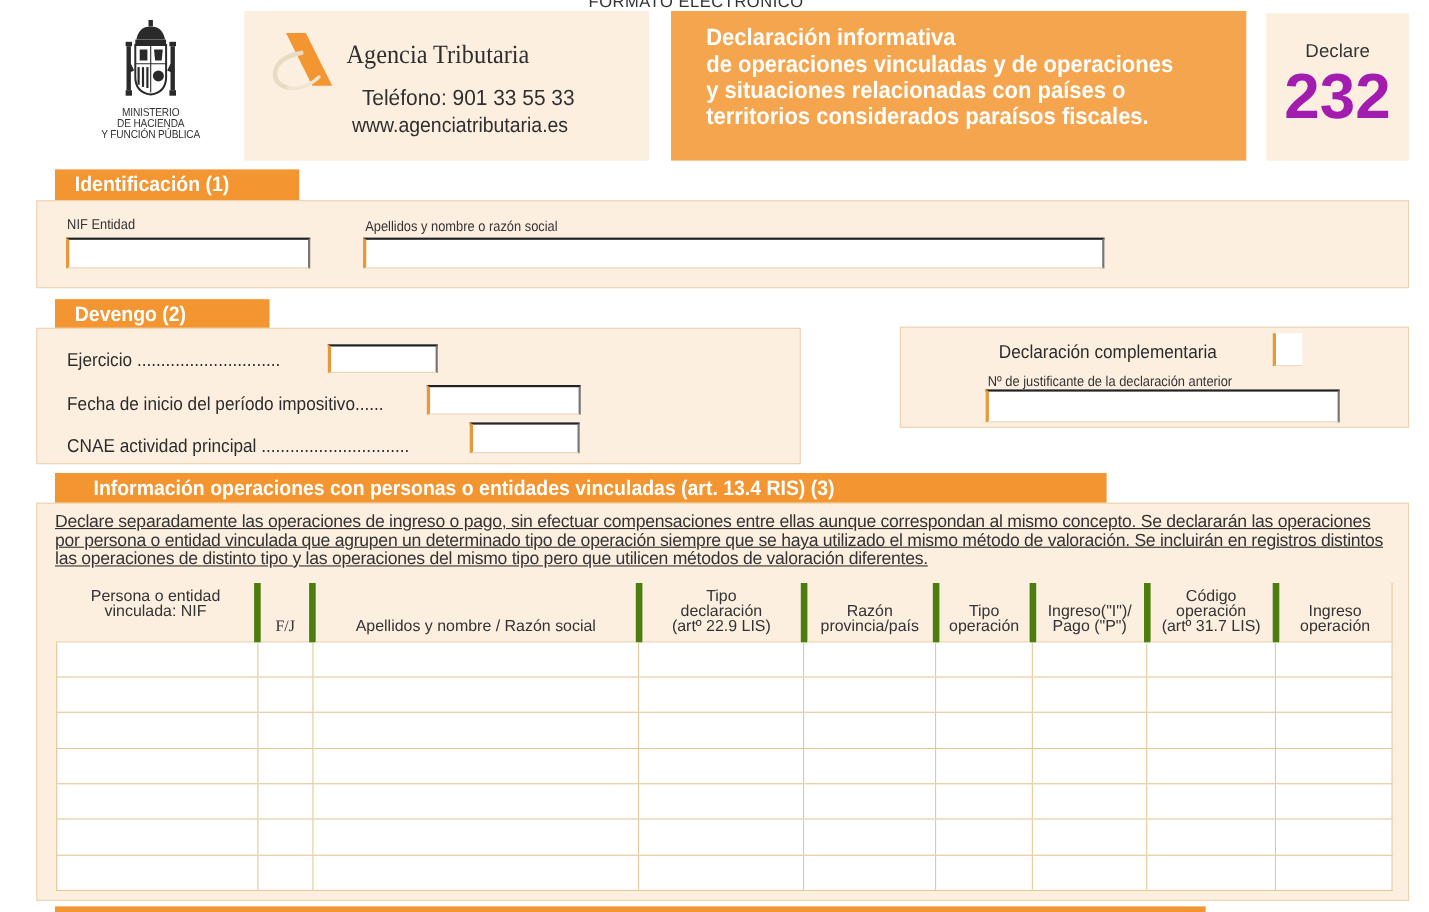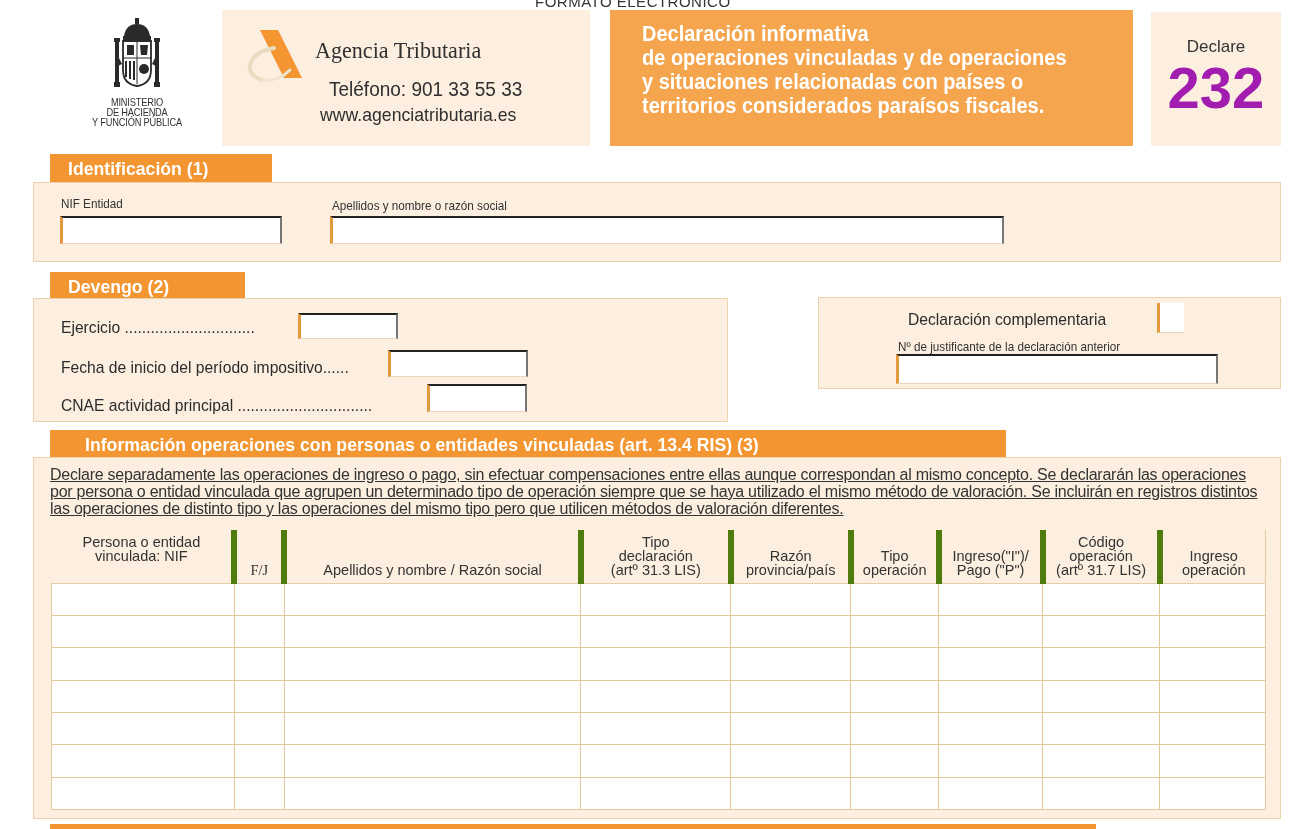--- a/index.html
+++ b/index.html
@@ -173,21 +173,21 @@
           <div style="min-height: 14px; font-family: Liberation Serif, serif;">F/J</div>
         </th>
         <th>
           <div style="min-height: 14px;"></div>
           <div style="min-height: 14px;"></div>
           <div style="min-height: 14px;">Apellidos y nombre / Razón social</div>
         </th>
         <th>
           <div style="min-height: 14px;">Tipo</div>
           <div style="min-height: 14px;">declaración</div>
-          <div style="min-height: 14px;">(artº 31.3 LIS)</div>
+          <div style="min-height: 14px;">(artº 22.9 LIS)</div>
         </th>
         <th>
           <div style="min-height: 14px;"></div>
           <div style="min-height: 14px;">Razón</div>
           <div style="min-height: 14px;">provincia/país</div>
         </th>
         <th>
           <div style="min-height: 14px;"></div>
           <div style="min-height: 14px;">Tipo</div>
           <div style="min-height: 14px;">operación</div>

